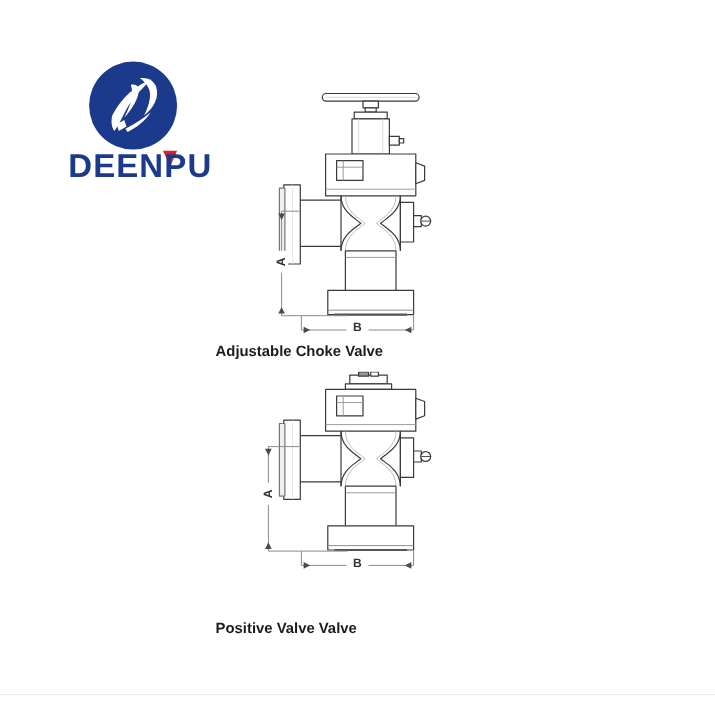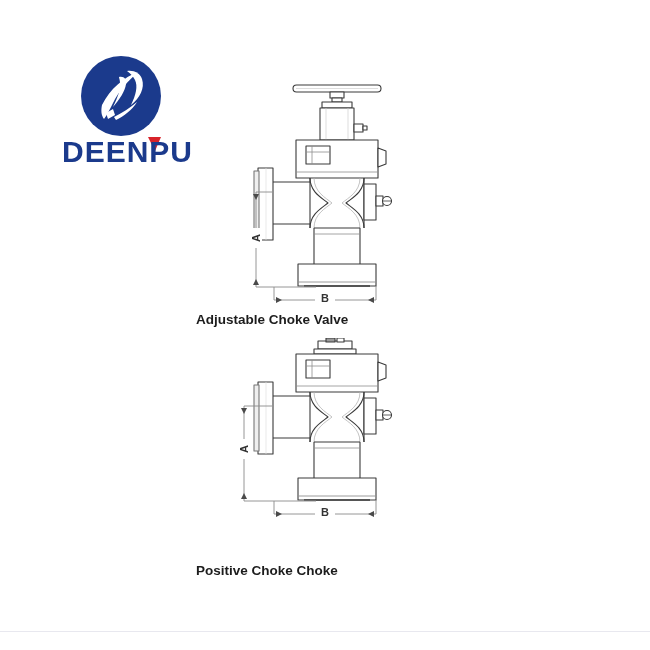--- a/index.html
+++ b/index.html
@@ -282,17 +282,17 @@
       </g>
     </svg>
 
     <div style="position:absolute; left:6px; top:105px; width:20px; text-align:center;
                 font-size:11px; font-weight:bold; color:#333; background:#fff;
                 transform: rotate(-90deg);">A</div>
     <div style="position:absolute; left:87px; top:168px; width:20px; text-align:center;
                 font-size:11px; font-weight:bold; color:#333; background:#fff;">B</div>
   </div>
 
-  <div class="caption" style="left:196px; top:563px; width:260px;">Positive Choke Choke</div>
+  <div class="caption" style="left:196px; top:563px; width:260px;">Positive Valve Valve</div>
 
   <div class="bottom-rule"></div>
 
 </div>
 
 </body></html>

